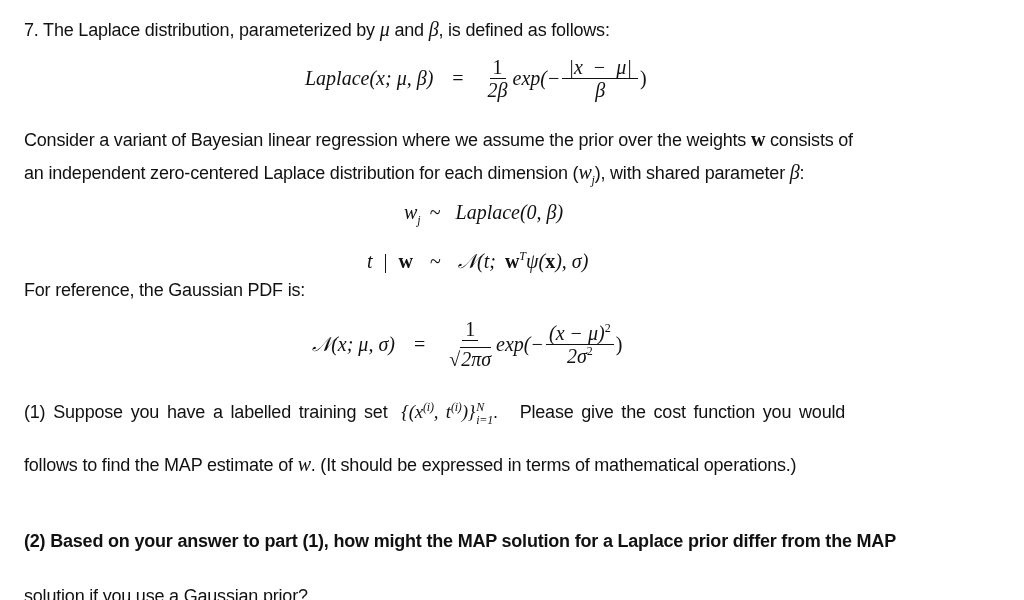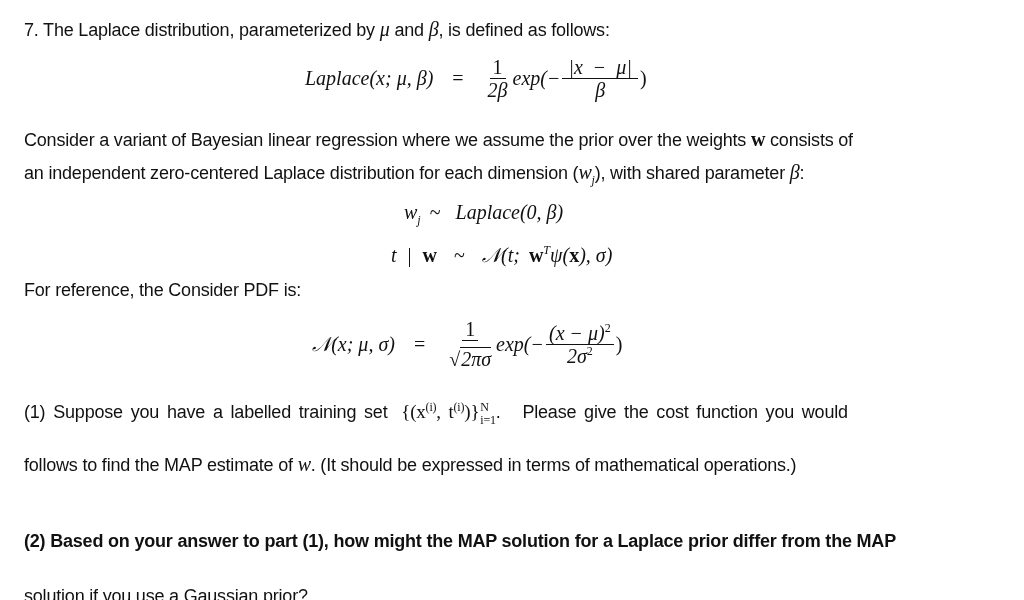--- a/index.html
+++ b/index.html
@@ -66,20 +66,21 @@
       display: inline-block;
       margin: 0 14px;
       font-style: normal;
     }
     sup, sub {
       font-size: 12px;
       line-height: 0;
     }
     .setnote {
       font-family: "Liberation Serif", "DejaVu Serif", serif;
+      font-style: italic;
       font-size: 19px;
     }
     .limits {
       display: inline-flex;
       flex-direction: column;
       vertical-align: middle;
       font-size: 12px;
       line-height: 13px;
       margin-left: 1px;
     }
@@ -115,30 +116,30 @@
 <div class="line" style="left:24px; top:161px;">
   <span>an independent zero-centered Laplace distribution for each dimension (</span><span class="math"><span>w</span><sub>j</sub></span><span>), with shared parameter</span>
   <span class="math">β</span><span>:</span>
 </div>
 
 <div class="eq-block math" style="left:404px; top:201px;">
   <span><span>w</span><sub>j</sub></span>
   <span class="upright" style="margin:0 10px 0 4px;">~</span>
   <span>Laplace(0, β)</span>
 </div>
-<div class="eq-block math" style="left:367px; top:244px;margin-left:24px;">
+<div class="eq-block math" style="left:367px; top:250px;">
   <span>t</span>
   <span class="upright" style="margin:0 6px;">|</span>
   <span class="bold">w</span>
   <span class="upright" style="margin:0 12px;">~</span>
   <span>𝒩(t;</span>
   <span class="bold" style="margin-left:4px;">w</span><sup>T</sup><span>ψ(</span><span class="bold">x</span><span>), σ)</span>
 </div>
 
-<div class="line" style="left:24px; top:280px;">For reference, the Consider PDF is:</div>
+<div class="line" style="left:24px; top:280px;">For reference, the Gaussian PDF is:</div>
 
 <div class="eq-block math" style="left:312px; top:318px;">
   <span style="vertical-align:middle;">𝒩(x; μ, σ)</span>
   <span class="eq-sym" style="vertical-align:middle;">=</span>
   <span class="frac">
     <span class="num upright">1</span>
     <span class="den"><span class="upright">√</span><span class="sqrt">2πσ</span></span>
   </span><span style="vertical-align:middle;">exp(−</span><span class="frac">
     <span class="num"><span>(x − μ)</span><sup style="font-style:normal;">2</sup></span>
     <span class="den"><span>2σ</span><sup style="font-style:normal;">2</sup></span>

